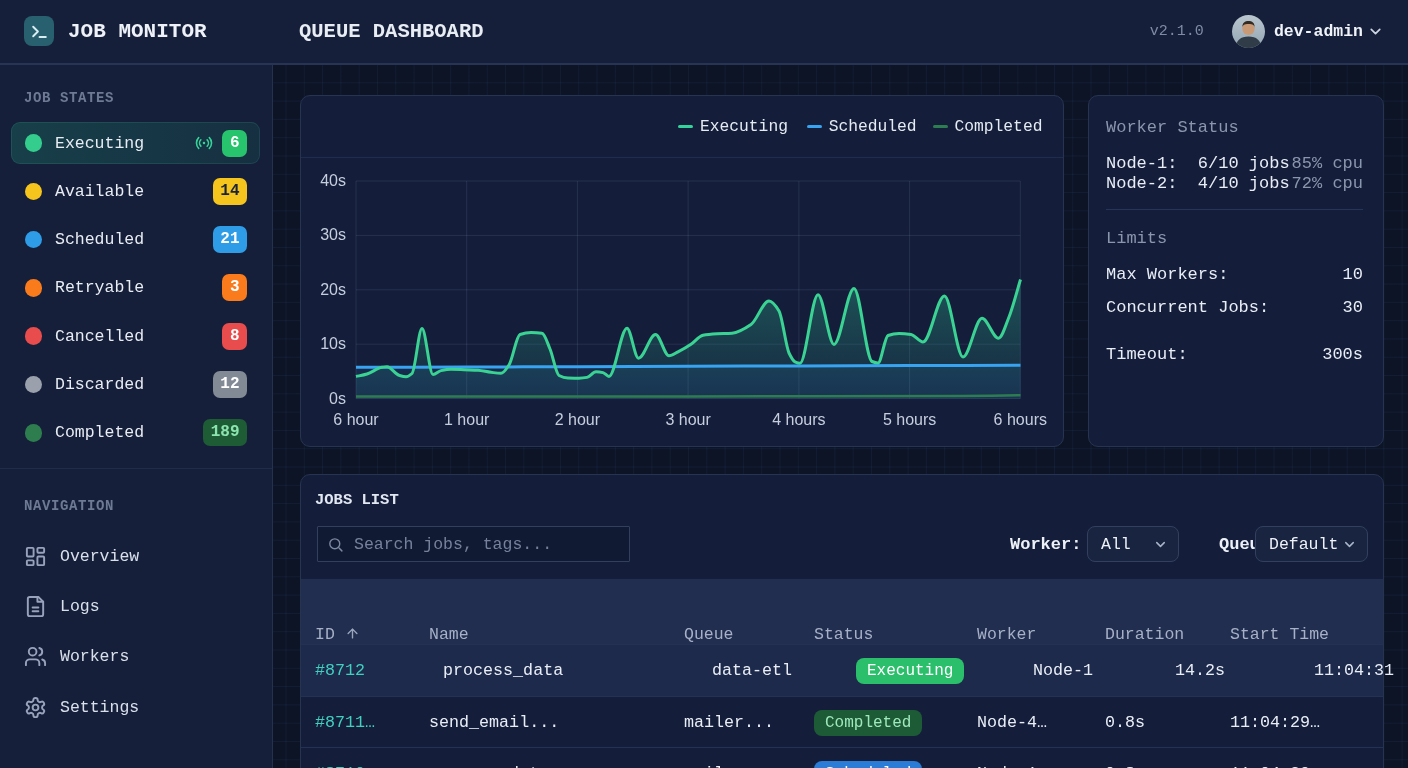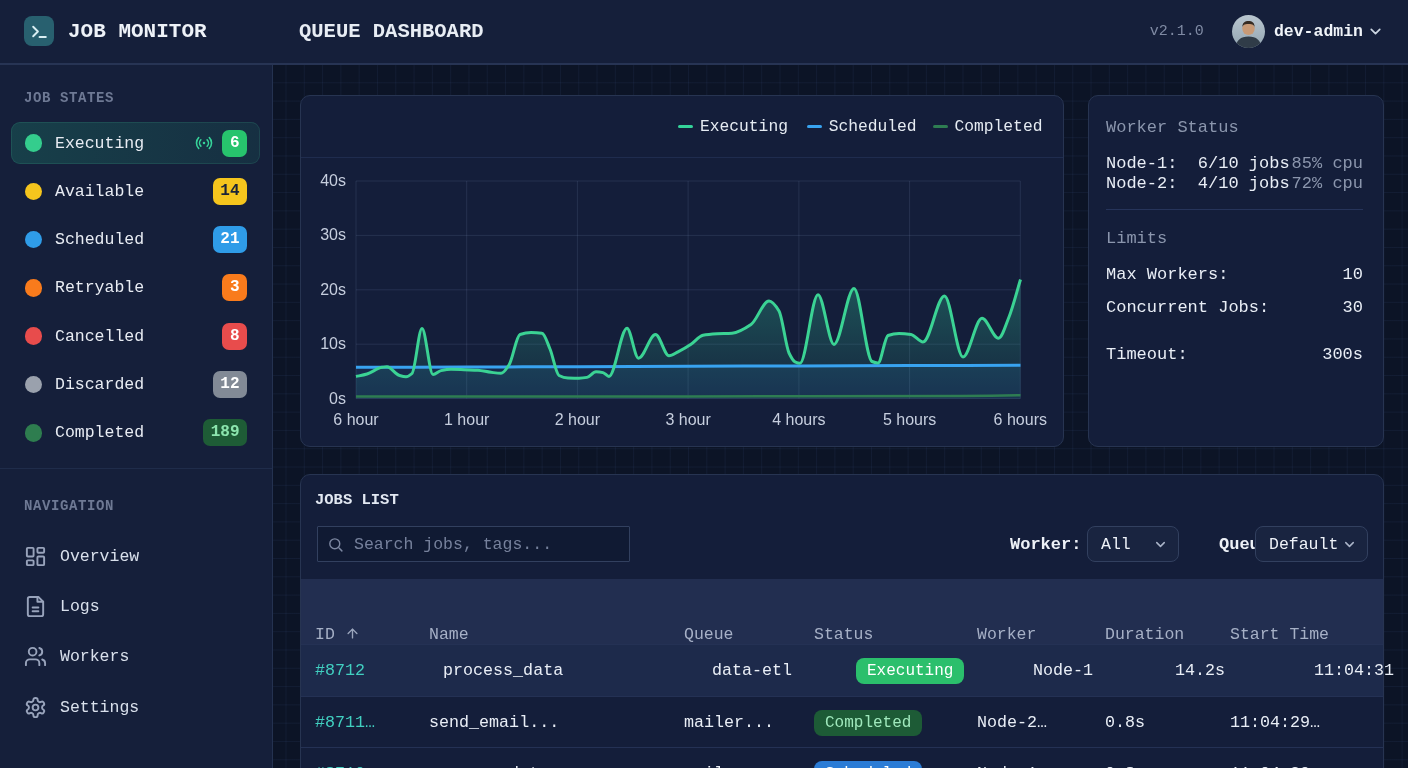--- a/index.html
+++ b/index.html
@@ -194,21 +194,21 @@
  <span class="c c4"><span class="tb" style="background:#2bbf6c;color:#fff">Executing</span></span>
  <span class="c c5">Node-1</span>
         <span class="c c6">14.2s</span>
         <span class="c c7">11:04:31</span>
 </div>
 <div class="trow r2">
  <span class="c c1 id">#8711…</span>
         <span class="c c2">send_email...</span>
         <span class="c c3">mailer...</span>
  <span class="c c4"><span class="tb" style="background:#1d5b36;color:#9fe8bc">Completed</span></span>
- <span class="c c5">Node-2…</span>
+ <span class="c c5">Node-4…</span>
         <span class="c c6">0.8s</span>
         <span class="c c7">11:04:29…</span>
 </div>
 <div class="trow r3">
  <span class="c c1 id">#8710</span>
         <span class="c c2">process_data</span>
         <span class="c c3">mailer</span>
  <span class="c c4"><span class="tb" style="background:#2b7cd6;color:#fff">Scheduled</span></span>
  <span class="c c5">Node-1</span>
         <span class="c c6">0.8s</span>

